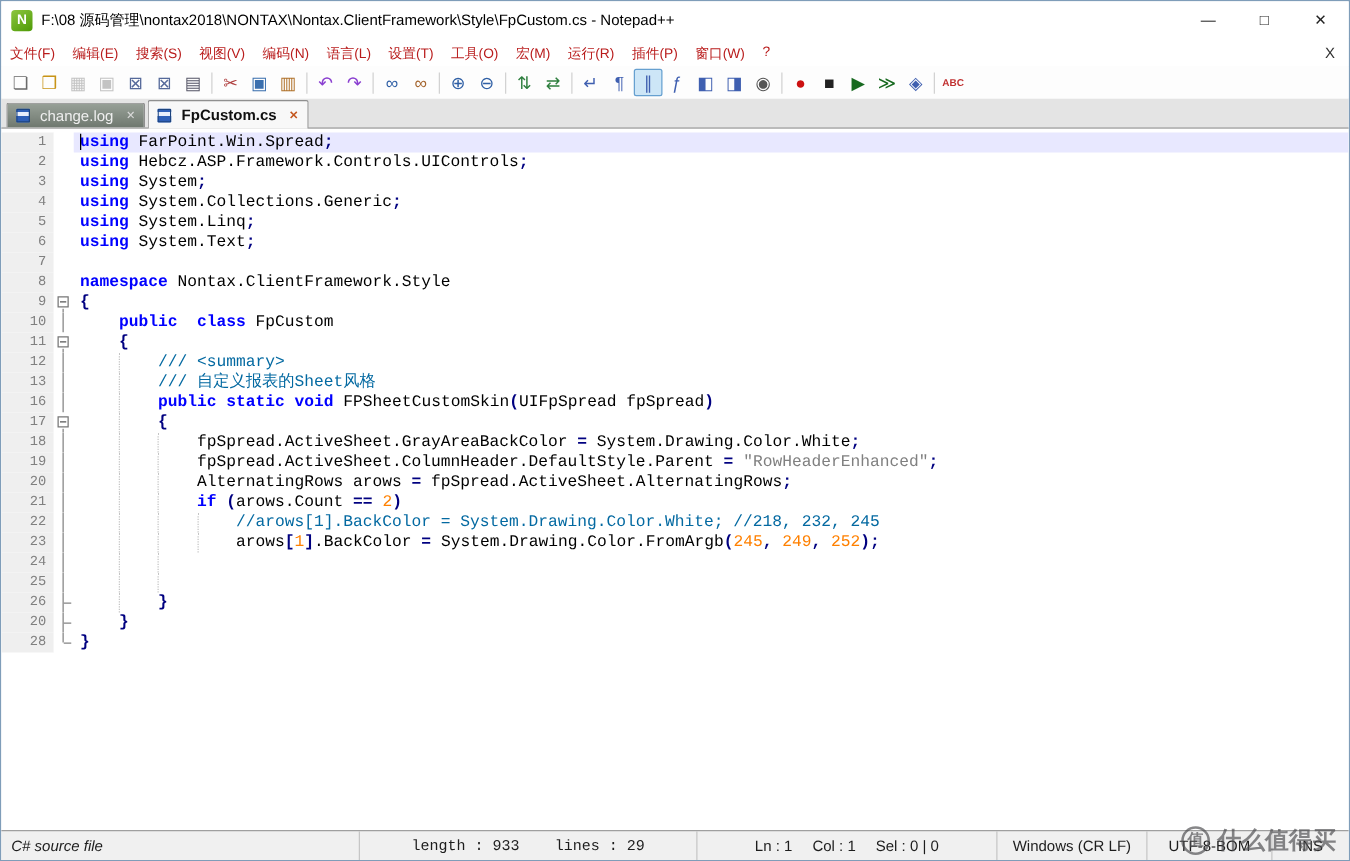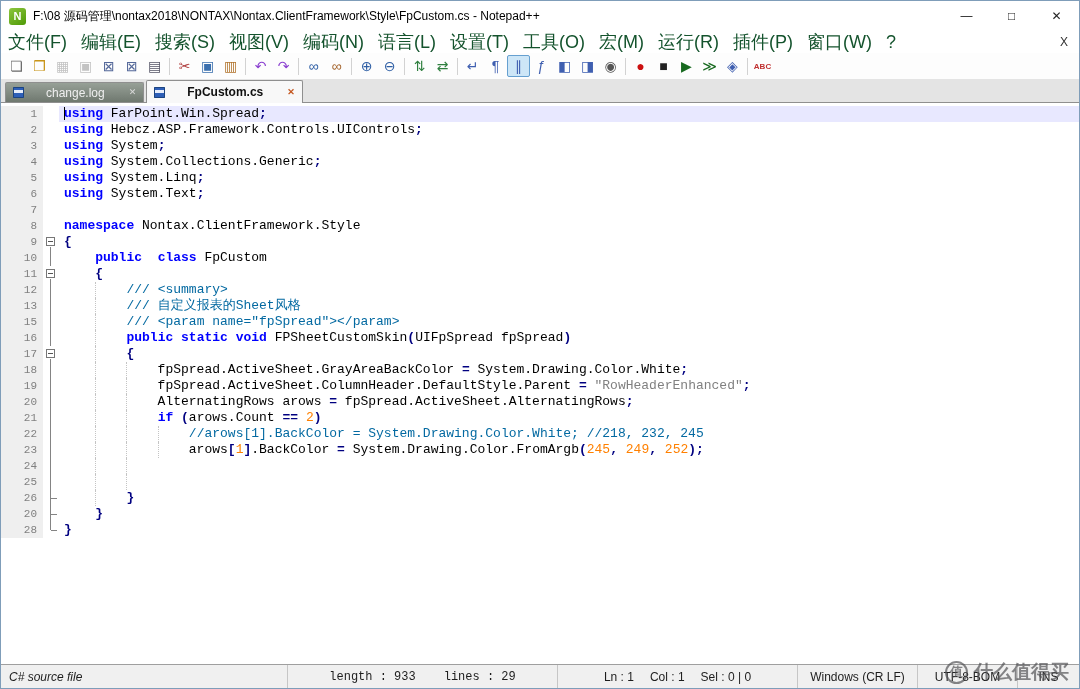--- a/index.html
+++ b/index.html
@@ -9,32 +9,32 @@
   
   .titlebar { height:30px; flex:none; display:flex; align-items:center; background:#fff; }
   .app-icon { width:17px; height:17px; margin-left:8px; background:linear-gradient(145deg,#8dc63f,#4e9a06); color:#fff; font-size:11px; font-weight:bold; display:flex; align-items:center; justify-content:center; border-radius:3px; flex:none; }
   .title-text { margin-left:7px; font-size:12px; color:#000; white-space:nowrap; overflow:hidden; flex:1; }
   .win-controls { display:flex; height:100%; flex:none; }
   .win-btn { width:45px; height:100%; display:flex; align-items:center; justify-content:center; font-size:12px; color:#222; }
 
   
   .menubar { height:22px; flex:none; display:flex; align-items:center; background:#fff; }
   .menu-items { display:flex; align-items:center; flex:1; }
-  .menu-item { padding:3px 7px; font-size:18px; color:#14532d; white-space:nowrap; }
+  .menu-item { padding:3px 7px; font-size:11px; color:#b91c1c; white-space:nowrap; }
   .menubar-close { width:22px; text-align:center; font-size:12px; color:#333; margin-right:4px; }
 
   
   .toolbar { height:26px; flex:none; display:flex; align-items:center; background:#fdfdfd; padding-left:4px; }
   .tb-btn { width:23px; height:22px; line-height:21px; text-align:center; font-size:14px; border:1px solid transparent; border-radius:2px; }
   .tb-active { background:#cde6f7; border-color:#66a0d0; }
   .tb-sep { width:1px; height:17px; background:#d2d2d2; margin:0 3px; }
 
   
   .tabbar { height:24px; flex:none; display:flex; align-items:flex-end; background:#e4e4e4; border-bottom:1px solid #8f8f8f; padding-left:2px; }
-  .tab { height:20px; display:flex; align-items:center; gap:22px; padding:0 7px; margin-left:2px; border:1px solid #8f8f8f; border-bottom:none; border-radius:2px 2px 0 0; font-size:12px; background:linear-gradient(#97a097,#6f786f); color:#efefef; }
+  .tab { height:20px; display:flex; align-items:center; gap:8px; padding:0 7px; margin-left:2px; border:1px solid #8f8f8f; border-bottom:none; border-radius:2px 2px 0 0; font-size:12px; background:linear-gradient(#97a097,#6f786f); color:#efefef; }
   .tab-active { height:23px; background:#f8f8f8; color:#101010; font-weight:bold; margin-bottom:-1px; }
   .tab-save-icon { width:11px; height:11px; border-radius:1px; background:linear-gradient(180deg,#2e5fb8 0 25%,#e8eefc 25% 55%,#2e5fb8 55%); box-shadow:0 0 0 1px #1d447f inset; flex:none; }
   .tab-close { font-size:9px; line-height:9px; color:#d9d9d9; margin-left:2px; }
   .tab-active .tab-close { color:#c4561e; }
 
   
   .editor { flex:1; background:#fff; overflow:hidden; position:relative; }
   .lines { padding-top:3px; }
   .code-line { display:flex; height:16px; line-height:16px; font-family:"Liberation Mono",monospace; font-size:13px; white-space:pre; }
   .ln-num { width:42px; flex:none; text-align:right; padding-right:6px; background:#efefef; color:#808080; font-size:11px; line-height:16px; }
@@ -165,21 +165,20 @@
         <div class="code-line"><div class="ln-num">4</div><div class="fold-cell"></div><div class="ln-text"><span class="seg-kw">using</span><span class="seg-pl"> System.Collections.Generic</span><span class="seg-op">;</span></div></div>
         <div class="code-line"><div class="ln-num">5</div><div class="fold-cell"></div><div class="ln-text"><span class="seg-kw">using</span><span class="seg-pl"> System.Linq</span><span class="seg-op">;</span></div></div>
         <div class="code-line"><div class="ln-num">6</div><div class="fold-cell"></div><div class="ln-text"><span class="seg-kw">using</span><span class="seg-pl"> System.Text</span><span class="seg-op">;</span></div></div>
         <div class="code-line"><div class="ln-num">7</div><div class="fold-cell"></div><div class="ln-text"></div></div>
         <div class="code-line"><div class="ln-num">8</div><div class="fold-cell"></div><div class="ln-text"><span class="seg-kw">namespace</span><span class="seg-pl"> Nontax.ClientFramework.Style</span></div></div>
         <div class="code-line"><div class="ln-num">9</div><div class="fold-cell fm-box"><span class="fbox"></span><span class="fbelow"></span></div><div class="ln-text"><span class="seg-op">{</span></div></div>
         <div class="code-line"><div class="ln-num">10</div><div class="fold-cell fm-line"></div><div class="ln-text"><span class="seg-pl">    </span><span class="seg-kw">public</span><span class="seg-pl">  </span><span class="seg-kw">class</span><span class="seg-pl"> FpCustom</span></div></div>
         <div class="code-line"><div class="ln-num">11</div><div class="fold-cell fm-box"><span class="fbox"></span><span class="fbelow"></span></div><div class="ln-text"><span class="seg-pl">    </span><span class="seg-op">{</span></div></div>
         <div class="code-line"><div class="ln-num">12</div><div class="fold-cell fm-line"></div><div class="ln-text"><span class="guide" style="left: calc(4ch + 5px);"></span><span class="seg-pl">        </span><span class="seg-com">/// &lt;summary&gt;</span></div></div>
         <div class="code-line"><div class="ln-num">13</div><div class="fold-cell fm-line"></div><div class="ln-text"><span class="guide" style="left: calc(4ch + 5px);"></span><span class="seg-pl">        </span><span class="seg-com">/// 自定义报表的Sheet风格</span></div></div>
-        <div class="code-line"><div class="ln-num">15</div><div class="fold-cell fm-line"></div><div class="ln-text"><span class="guide" style="left: calc(4ch + 5px);"></span><span class="seg-pl">        </span><span class="seg-com">/// &lt;param name="fpSpread"&gt;&lt;/param&gt;</span></div></div>
         <div class="code-line"><div class="ln-num">16</div><div class="fold-cell fm-line"></div><div class="ln-text"><span class="guide" style="left: calc(4ch + 5px);"></span><span class="seg-pl">        </span><span class="seg-kw">public</span><span class="seg-pl"> </span><span class="seg-kw">static</span><span class="seg-pl"> </span><span class="seg-kw">void</span><span class="seg-pl"> FPSheetCustomSkin</span><span class="seg-op">(</span><span class="seg-pl">UIFpSpread fpSpread</span><span class="seg-op">)</span></div></div>
         <div class="code-line"><div class="ln-num">17</div><div class="fold-cell fm-box"><span class="fbox"></span><span class="fbelow"></span></div><div class="ln-text"><span class="guide" style="left: calc(4ch + 5px);"></span><span class="seg-pl">        </span><span class="seg-op">{</span></div></div>
         <div class="code-line"><div class="ln-num">18</div><div class="fold-cell fm-line"></div><div class="ln-text"><span class="guide" style="left: calc(4ch + 5px);"></span><span class="guide" style="left: calc(8ch + 5px);"></span><span class="seg-pl">            fpSpread.ActiveSheet.GrayAreaBackColor </span><span class="seg-op">=</span><span class="seg-pl"> System.Drawing.Color.White</span><span class="seg-op">;</span></div></div>
         <div class="code-line"><div class="ln-num">19</div><div class="fold-cell fm-line"></div><div class="ln-text"><span class="guide" style="left: calc(4ch + 5px);"></span><span class="guide" style="left: calc(8ch + 5px);"></span><span class="seg-pl">            fpSpread.ActiveSheet.ColumnHeader.DefaultStyle.Parent </span><span class="seg-op">=</span><span class="seg-pl"> </span><span class="seg-str">"RowHeaderEnhanced"</span><span class="seg-op">;</span></div></div>
         <div class="code-line"><div class="ln-num">20</div><div class="fold-cell fm-line"></div><div class="ln-text"><span class="guide" style="left: calc(4ch + 5px);"></span><span class="guide" style="left: calc(8ch + 5px);"></span><span class="seg-pl">            AlternatingRows arows </span><span class="seg-op">=</span><span class="seg-pl"> fpSpread.ActiveSheet.AlternatingRows</span><span class="seg-op">;</span></div></div>
         <div class="code-line"><div class="ln-num">21</div><div class="fold-cell fm-line"></div><div class="ln-text"><span class="guide" style="left: calc(4ch + 5px);"></span><span class="guide" style="left: calc(8ch + 5px);"></span><span class="seg-pl">            </span><span class="seg-kw">if</span><span class="seg-pl"> </span><span class="seg-op">(</span><span class="seg-pl">arows.Count </span><span class="seg-op">==</span><span class="seg-pl"> </span><span class="seg-num">2</span><span class="seg-op">)</span></div></div>
         <div class="code-line"><div class="ln-num">22</div><div class="fold-cell fm-line"></div><div class="ln-text"><span class="guide" style="left: calc(4ch + 5px);"></span><span class="guide" style="left: calc(8ch + 5px);"></span><span class="guide" style="left: calc(12ch + 5px);"></span><span class="seg-pl">                </span><span class="seg-com">//arows[1].BackColor = System.Drawing.Color.White; //218, 232, 245</span></div></div>
         <div class="code-line"><div class="ln-num">23</div><div class="fold-cell fm-line"></div><div class="ln-text"><span class="guide" style="left: calc(4ch + 5px);"></span><span class="guide" style="left: calc(8ch + 5px);"></span><span class="guide" style="left: calc(12ch + 5px);"></span><span class="seg-pl">                arows</span><span class="seg-op">[</span><span class="seg-num">1</span><span class="seg-op">]</span><span class="seg-pl">.BackColor </span><span class="seg-op">=</span><span class="seg-pl"> System.Drawing.Color.FromArgb</span><span class="seg-op">(</span><span class="seg-num">245</span><span class="seg-op">,</span><span class="seg-pl"> </span><span class="seg-num">249</span><span class="seg-op">,</span><span class="seg-pl"> </span><span class="seg-num">252</span><span class="seg-op">)</span><span class="seg-op">;</span></div></div>
         <div class="code-line"><div class="ln-num">24</div><div class="fold-cell fm-line"></div><div class="ln-text"><span class="guide" style="left: calc(4ch + 5px);"></span><span class="guide" style="left: calc(8ch + 5px);"></span></div></div>
         <div class="code-line"><div class="ln-num">25</div><div class="fold-cell fm-line"></div><div class="ln-text"><span class="guide" style="left: calc(4ch + 5px);"></span><span class="guide" style="left: calc(8ch + 5px);"></span></div></div>

